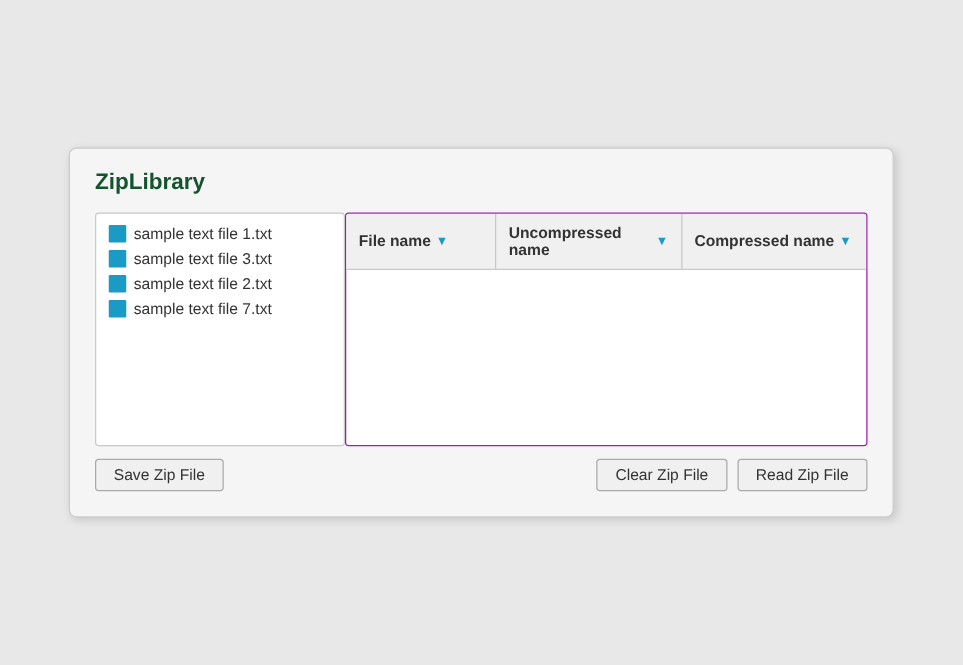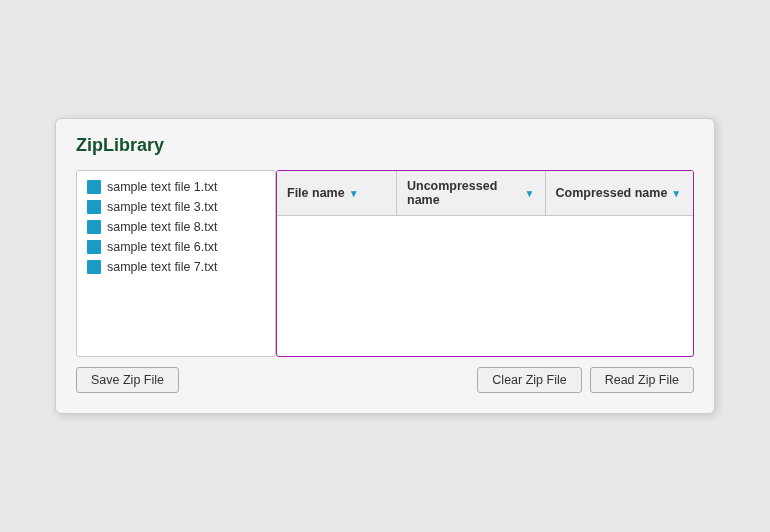--- a/index.html
+++ b/index.html
@@ -154,25 +154,21 @@
     <div class="file-item">
           <div class="file-icon"></div>
           <span class="file-name">sample text file 1.txt</span>
         </div>
         <div class="file-item">
           <div class="file-icon"></div>
           <span class="file-name">sample text file 3.txt</span>
         </div>
         <div class="file-item">
           <div class="file-icon"></div>
-          <span class="file-name">sample text file 8.txt</span>
-        </div>
-        <div class="file-item">
-          <div class="file-icon"></div>
-          <span class="file-name">sample text file 6.txt</span>
+          <span class="file-name">sample text file 2.txt</span>
         </div>
         <div class="file-item">
           <div class="file-icon"></div>
           <span class="file-name">sample text file 7.txt</span>
         </div>
       </div>
 
     <div class="table-panel">
       <div class="table-header">
         <div class="th th-filename">

